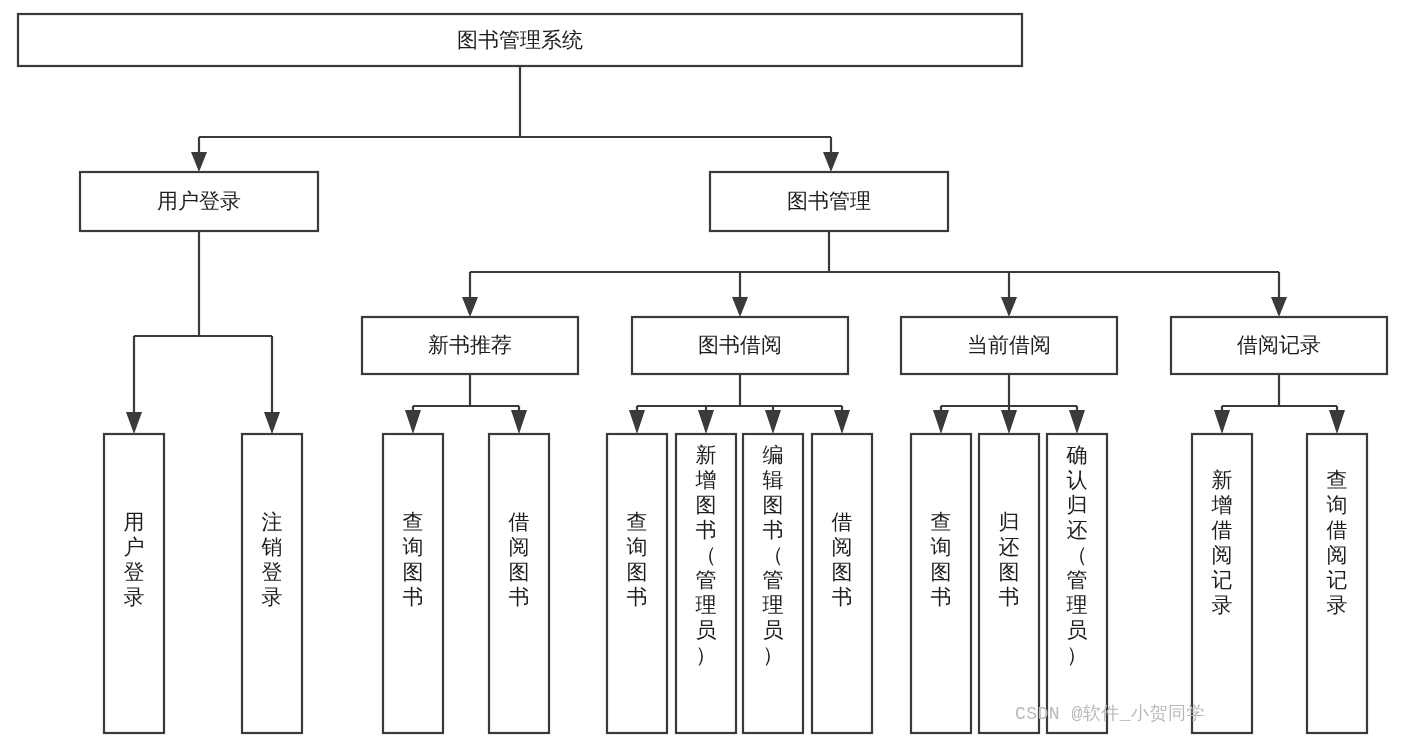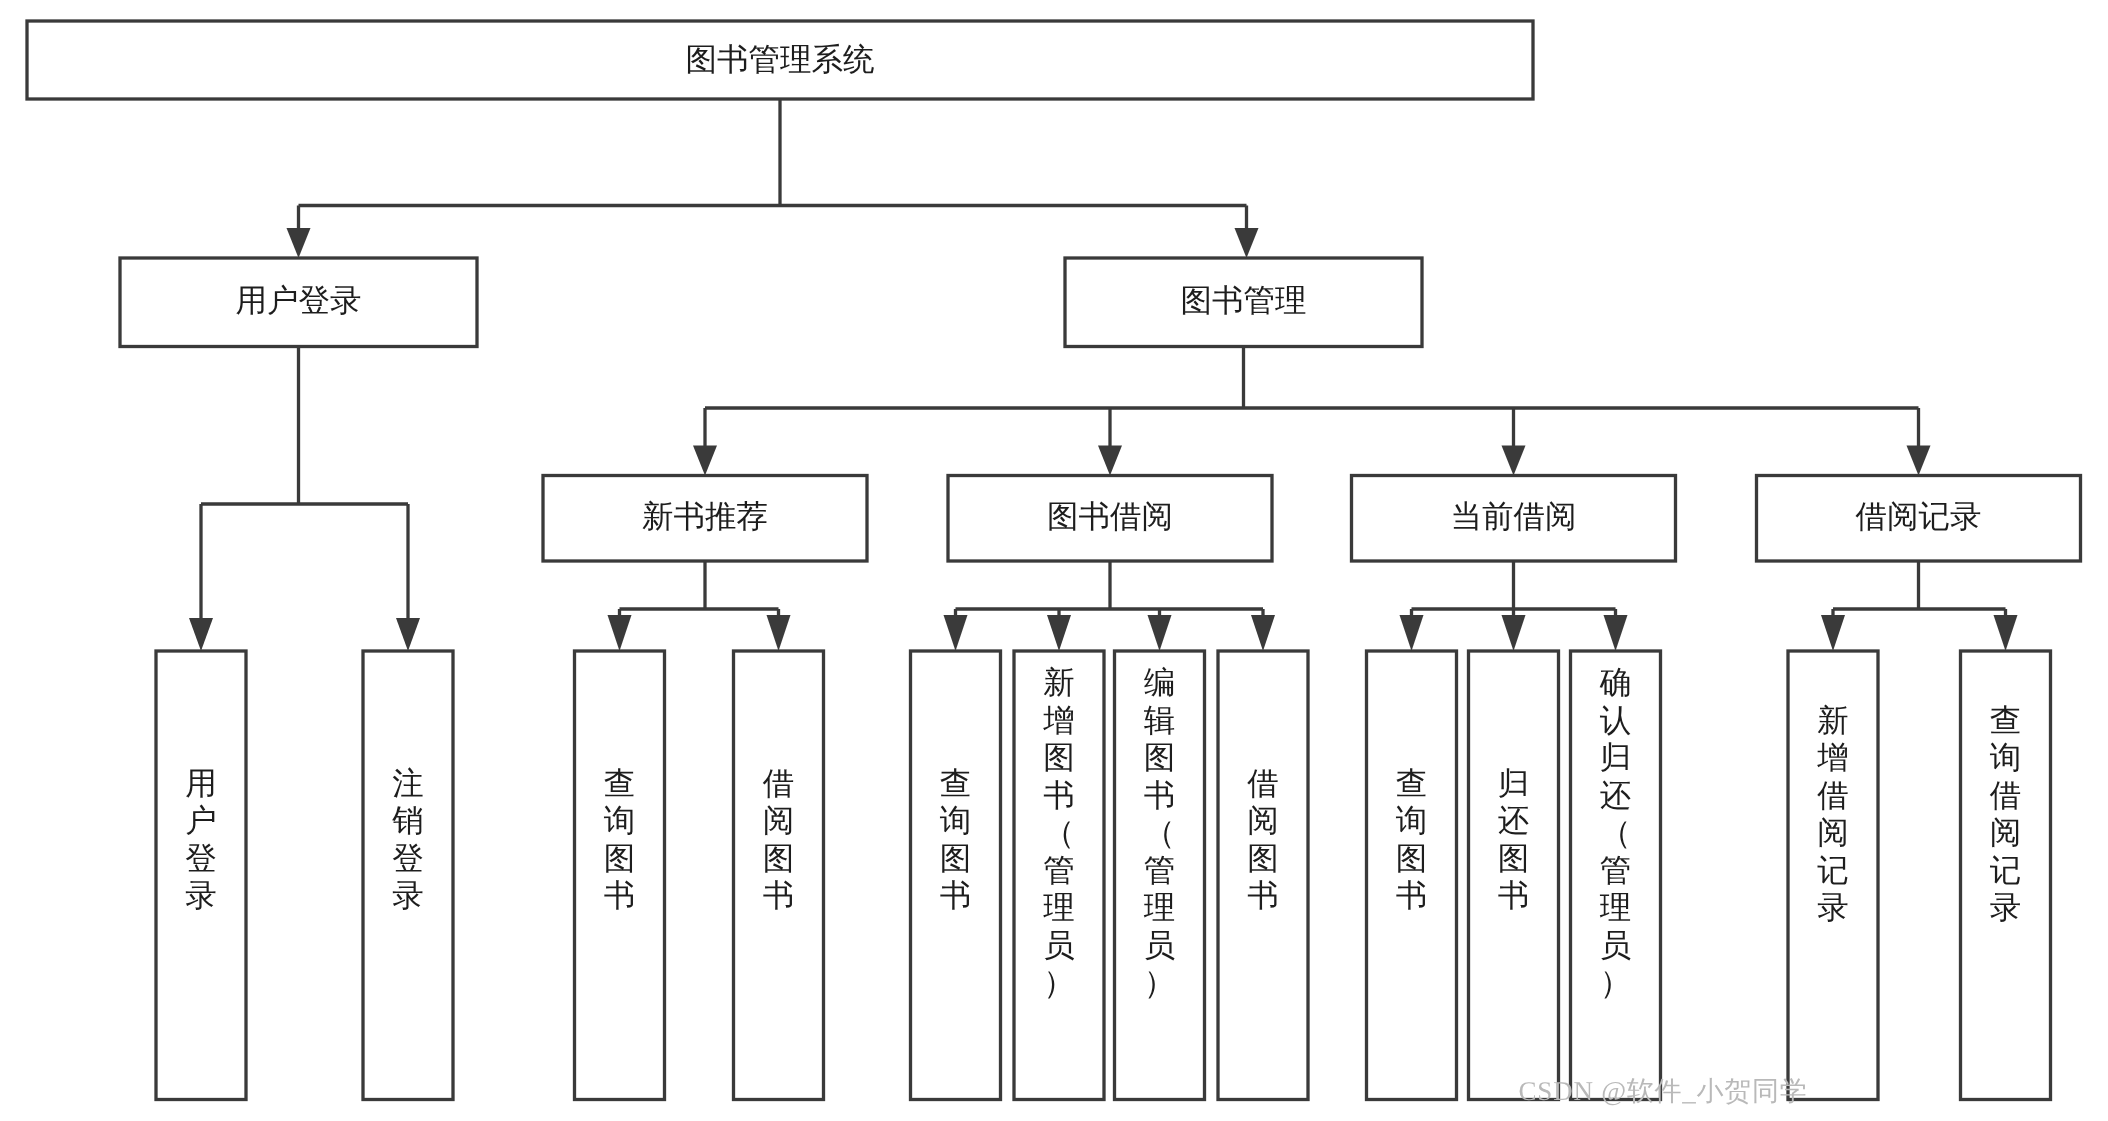--- a/index.html
+++ b/index.html
@@ -51,24 +51,24 @@
   }
   .node-label-vertical {
     fill: #1d1d1d;
     font-family: "Liberation Sans", "DejaVu Sans", sans-serif;
     font-size: 21px;
     text-anchor: middle;
   }
   .watermark {
     position: absolute;
     right: 8px;
-    bottom: 8px;
+    bottom: 22px;
     color: #b9b9b9;
     font-size: 18px;
-    font-family: Liberation Serif, serif;
+    font-family: Liberation Mono, monospace;
     letter-spacing: 0.5px;
     white-space: nowrap;
     user-select: none;
     margin-top: 36px;
   }
 </style>
 </head>
 <body>
 
 <div id="diagram-root">

